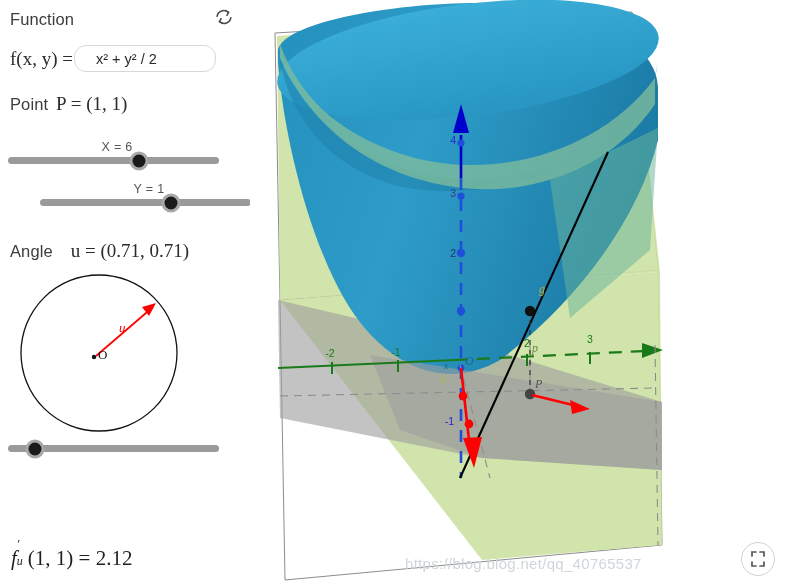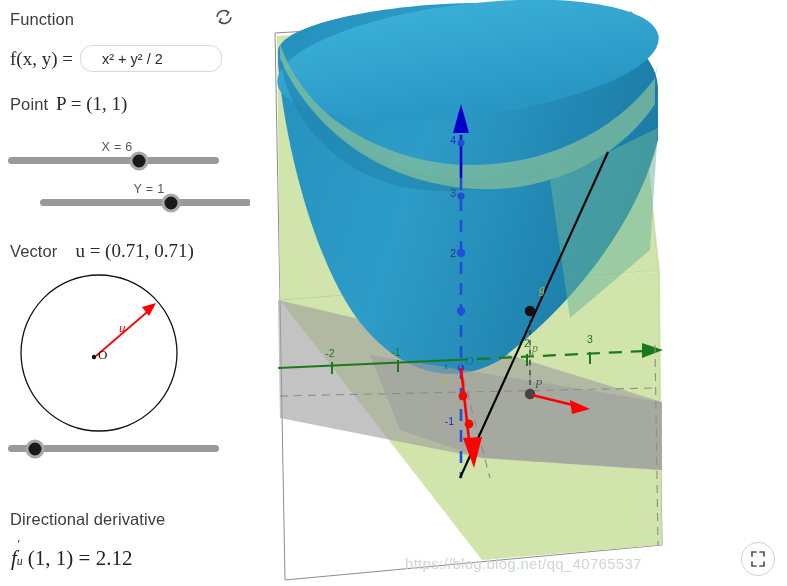--- a/index.html
+++ b/index.html
@@ -27,21 +27,21 @@
     position: absolute; left: 252px; top: 0;
     width: 1px; height: 586px;
     background: #f6f6f6;
   }
 
   .label-row { position: absolute; }
   .heading {
     font-size: 16.5px; color: #3c3c3c; font-weight: 400;
     letter-spacing: .1px;
   }
-  .mathrow { font-size: 17px; color: #2b2b2b; display: flex; align-items: center; gap: 7px;}
+  .mathrow { font-size: 17px; color: #2b2b2b; display: flex; align-items: center; gap: 1px;}
   .serif { font-family: "Liberation Serif", serif; }
 
   
   #refresh-icon {
     position: absolute; right: 15px; top: 6px;
     width: 22px; height: 22px; cursor: pointer;
   }
 
   
   #fn-input {
@@ -142,21 +142,21 @@
     </div>
 
     <div class="slider-block" style="top:182px;padding-left:32px;">
       <div class="slider-caption">Y = 1</div>
       <div class="slider-track">
         <div class="slider-thumb" id="y-thumb" style="left: 62%;"></div>
       </div>
     </div>
 
     <div class="label-row mathrow" style="left:10px; top:240px; gap:18px;">
-      <span class="heading">Vector</span>
+      <span class="heading">Angle</span>
       <span class="serif" style="font-size:19px;">u = (0.71, 0.71)</span>
     </div>
 
     <div id="circle-widget">
       <svg width="162" height="162" viewBox="0 0 162 162">
         <circle cx="81" cy="81" r="78" fill="#ffffff" stroke="#111" stroke-width="1.3"></circle>
 
         <circle cx="76" cy="85" r="2.2" fill="#111"></circle>
 
         <line x1="78" y1="84" x2="135" y2="35" stroke="#ff0000" stroke-width="1.7"></line>
@@ -167,21 +167,20 @@
       <div style="position:absolute; left:101px; top:48px; font-size:13px; color:#ff0000;
                   font-family:'Liberation Serif',serif; font-style:italic;">u</div>
     </div>
 
     <div class="slider-block" style="top:445px;">
       <div class="slider-track">
         <div class="slider-thumb" id="angle-thumb" style="left: 13%;"></div>
       </div>
     </div>
 
-    <div class="label-row heading" style="left:10px; top:510px;">Directional derivative</div>
 
     <div class="label-row serif" style="left:11px; top:546px; font-size:21px; color:#1f1f1f;
                 display:flex; align-items:baseline;">
       <span style="font-style:italic; position:relative;">
         <span>f</span><span style="font-size:12px; position:absolute; left:100%; top:-9px;">′</span><span style="font-size:12px; position:absolute; left:100%; top:8px;">u</span>
       </span>
       <span style="margin-left:11px;">(1, 1) = 2.12</span>
     </div>
 
   </div>

